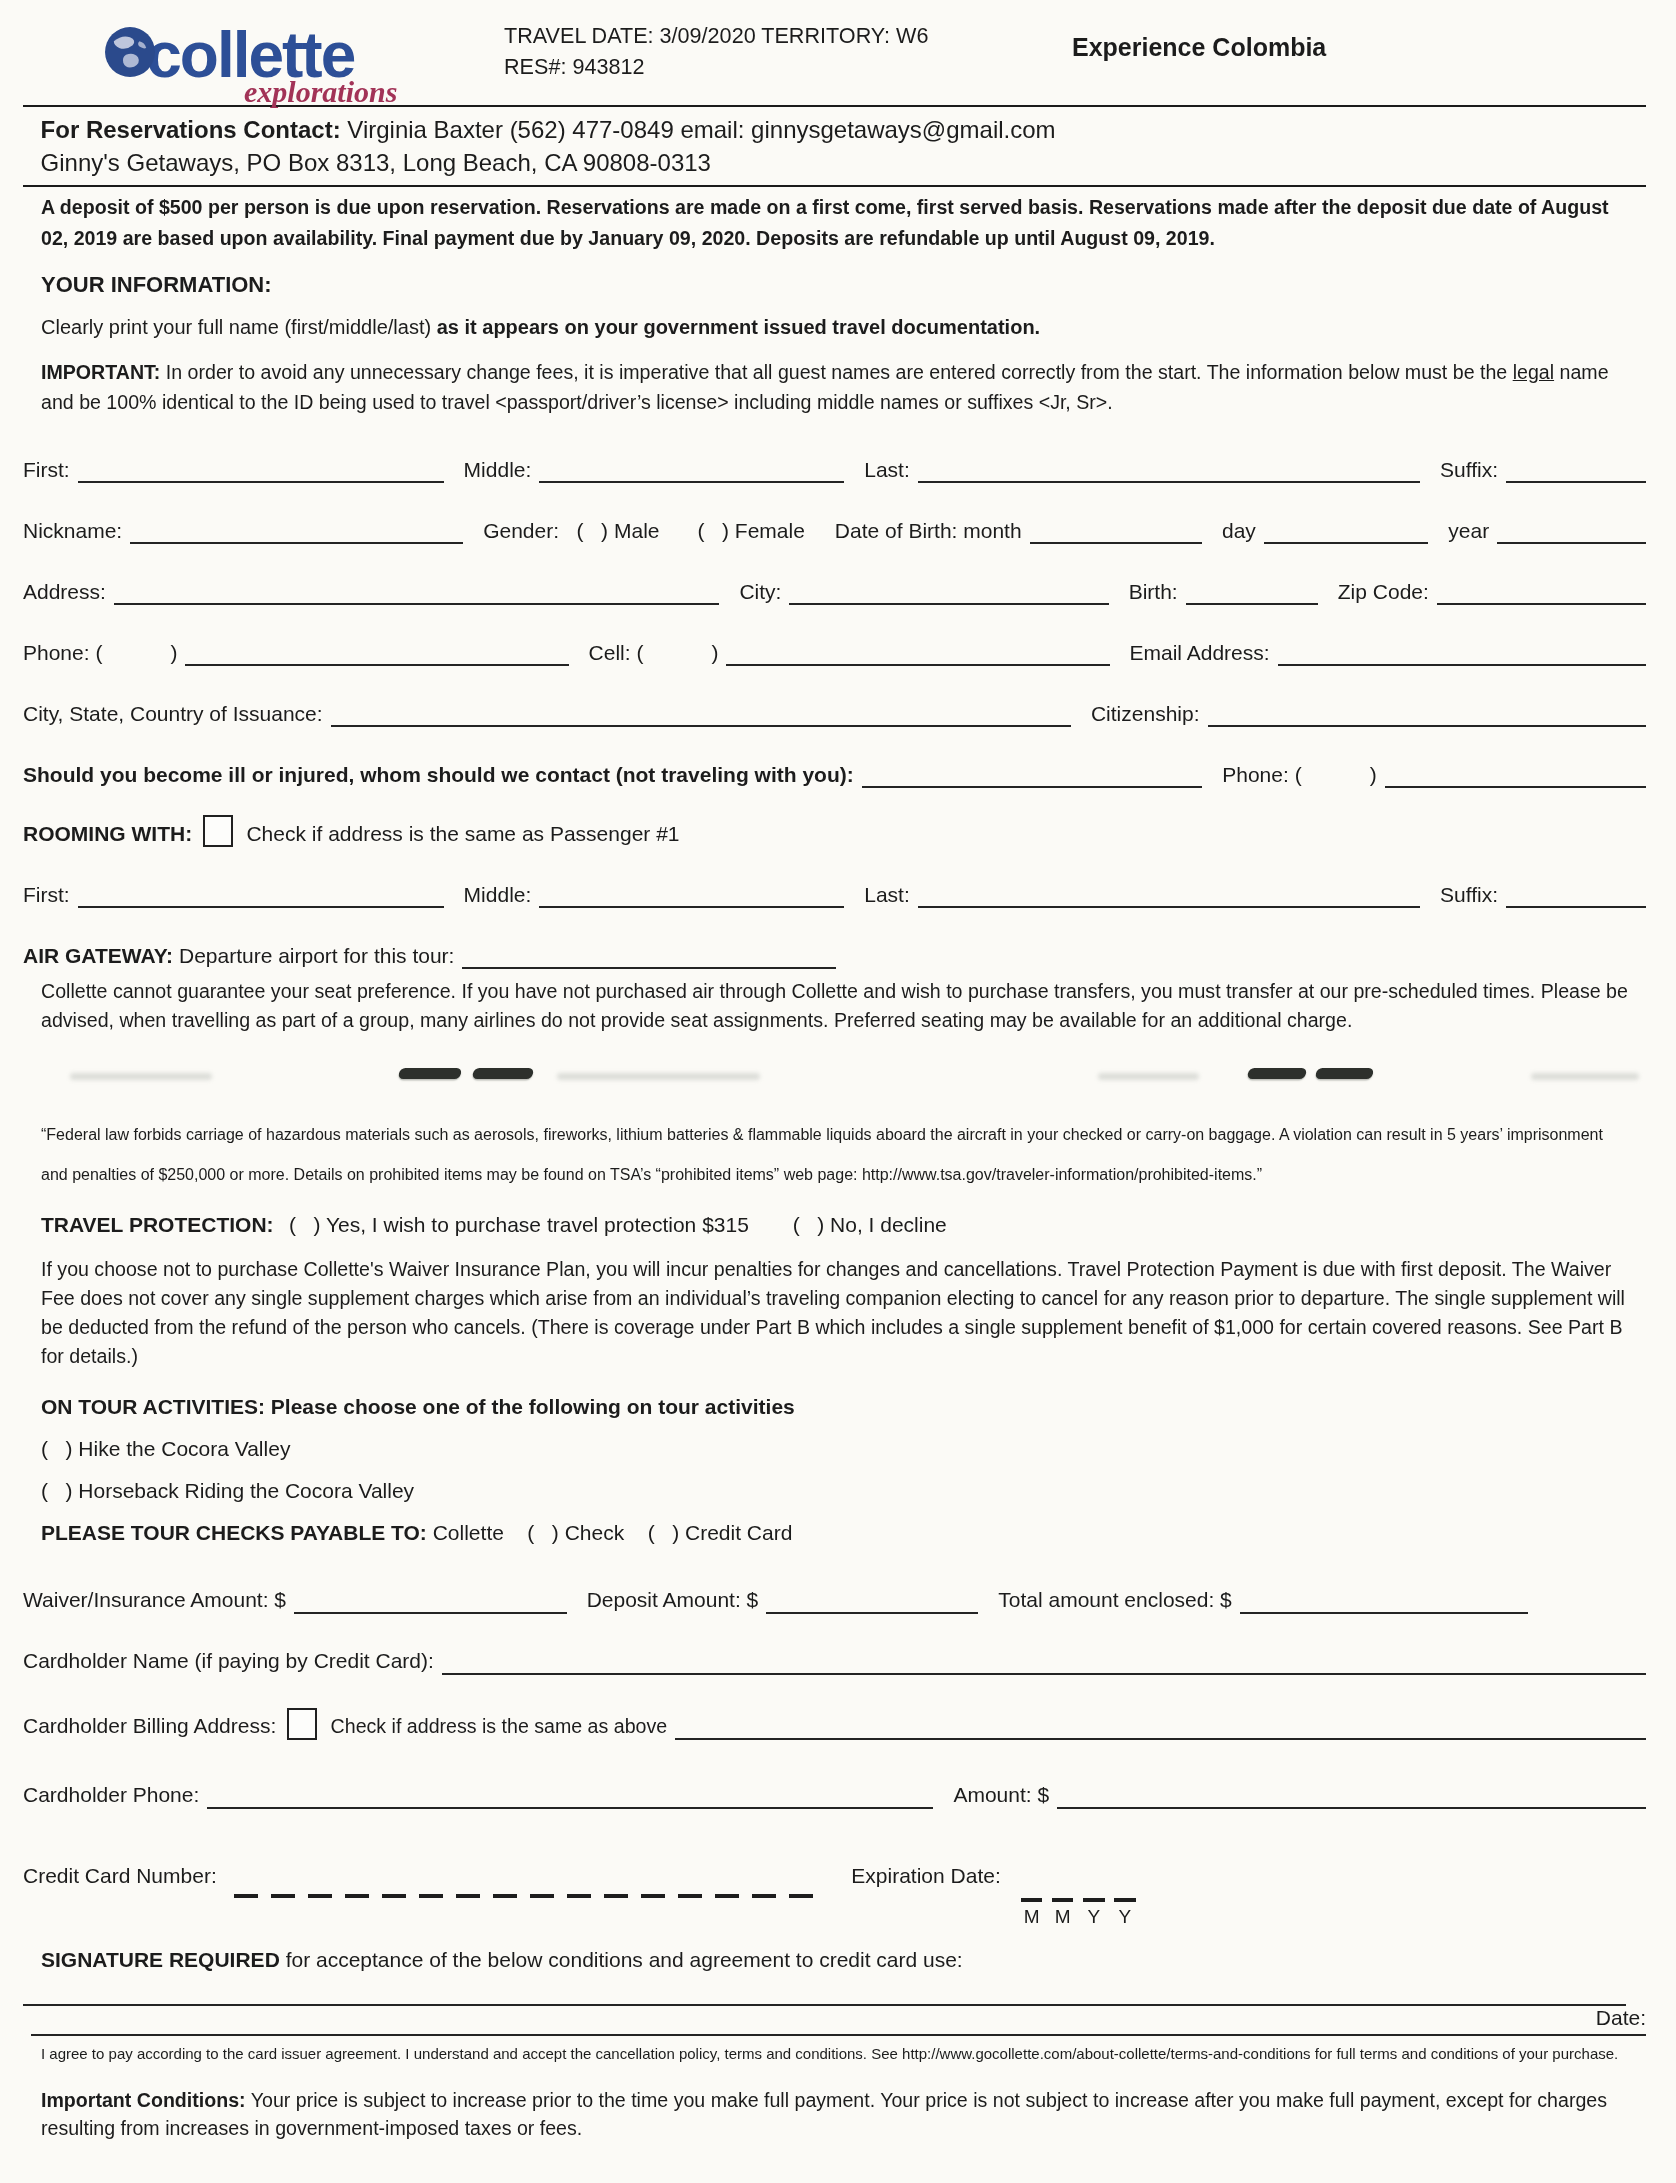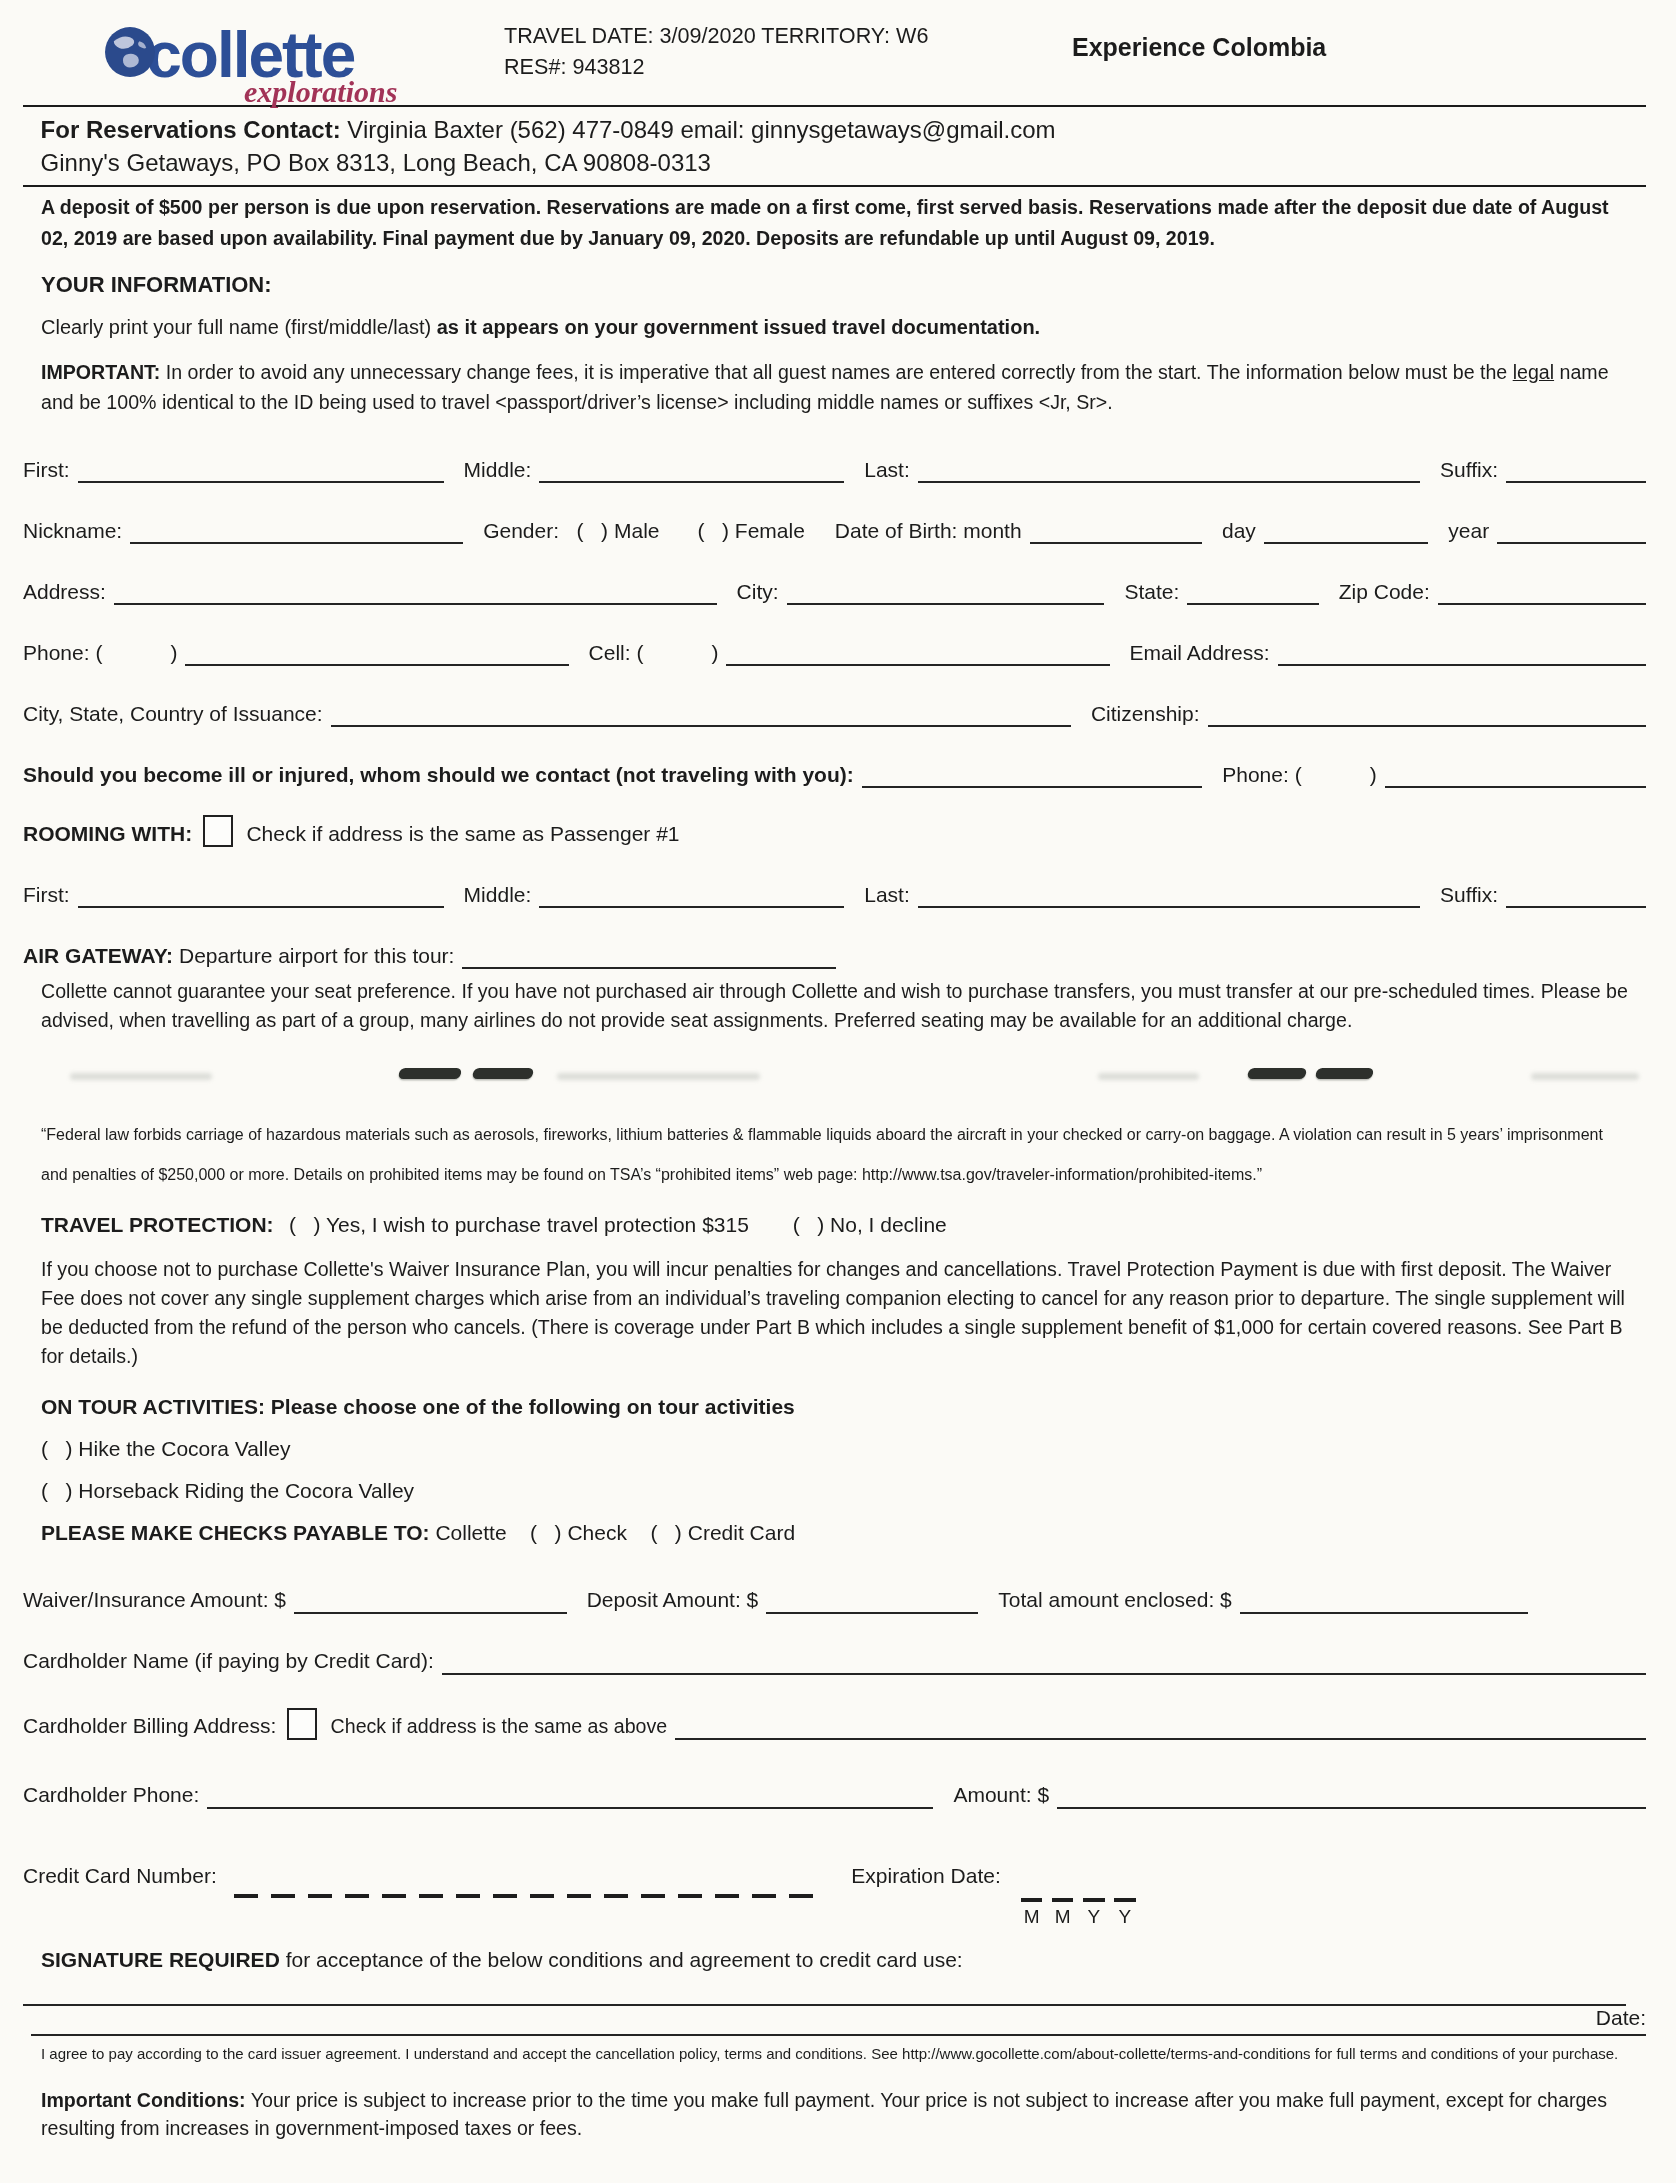--- a/index.html
+++ b/index.html
@@ -154,21 +154,21 @@
     <span class="blank" style="flex-grow:210"></span>
     <span class="lbl">year</span>
     <span class="blank" style="flex-grow:190"></span>
   </div>
 
   <div class="frow">
     <span class="lbl">Address:</span>
     <span class="blank" style="flex-grow:825"></span>
     <span class="lbl">City:</span>
     <span class="blank" style="flex-grow:435"></span>
-    <span class="lbl">State:</span>
+    <span class="lbl">Birth:</span>
     <span class="blank" style="flex-grow:180"></span>
     <span class="lbl">Zip Code:</span>
     <span class="blank" style="flex-grow:285"></span>
   </div>
 
   <div class="frow">
     <span class="lbl">Phone: (</span>
     <span class="pgap"></span>
     <span class="lbl">)</span>
     <span class="blank" style="flex-grow:520"></span>
@@ -242,21 +242,21 @@
     <span class="optgap"><span>(&nbsp;&nbsp;&nbsp;)</span> <span>No, I decline</span></span>
   </p>
 
   <p class="p-tp">If you choose not to purchase Collette's Waiver Insurance Plan, you will incur penalties for changes and cancellations. Travel Protection Payment is due with first deposit. The Waiver Fee does not cover any single supplement charges which arise from an individual’s traveling companion electing to cancel for any reason prior to departure. The single supplement will be deducted from the refund of the person who cancels. (There is coverage under Part B which includes a single supplement benefit of $1,000 for certain covered reasons. See Part B for details.)</p>
 
   <p class="h-activities">ON TOUR ACTIVITIES: Please choose one of the following on tour activities</p>
   <p class="p-opt"><span>(&nbsp;&nbsp;&nbsp;)</span> <span>Hike the Cocora Valley</span></p>
   <p class="p-opt"><span>(&nbsp;&nbsp;&nbsp;)</span> <span>Horseback Riding the Cocora Valley</span></p>
 
   <p class="checks-row">
-    <b>PLEASE MAKE CHECKS PAYABLE TO:</b><span> Collette</span>
+    <b>PLEASE TOUR CHECKS PAYABLE TO:</b><span> Collette</span>
     <span class="opt"><span>(&nbsp;&nbsp;&nbsp;)</span> <span>Check</span></span>
     <span class="opt"><span>(&nbsp;&nbsp;&nbsp;)</span> <span>Credit Card</span></span>
   </p>
 
   <div class="frow" style="margin-top:38px">
     <span class="lbl">Waiver/Insurance Amount: $</span>
     <span class="blank" style="flex-grow:360"></span>
     <span class="lbl">Deposit Amount: $</span>
     <span class="blank" style="flex-grow:280"></span>
     <span class="lbl">Total amount enclosed: $</span>

